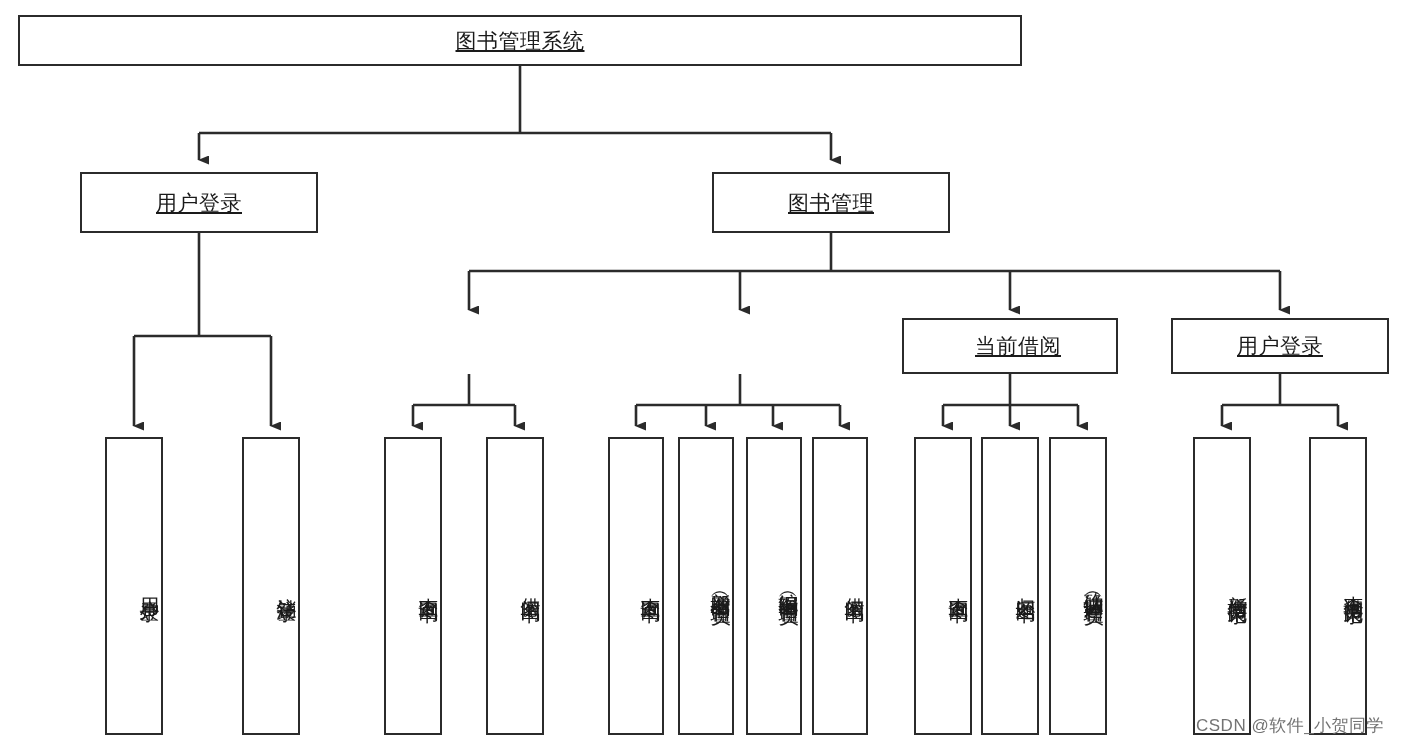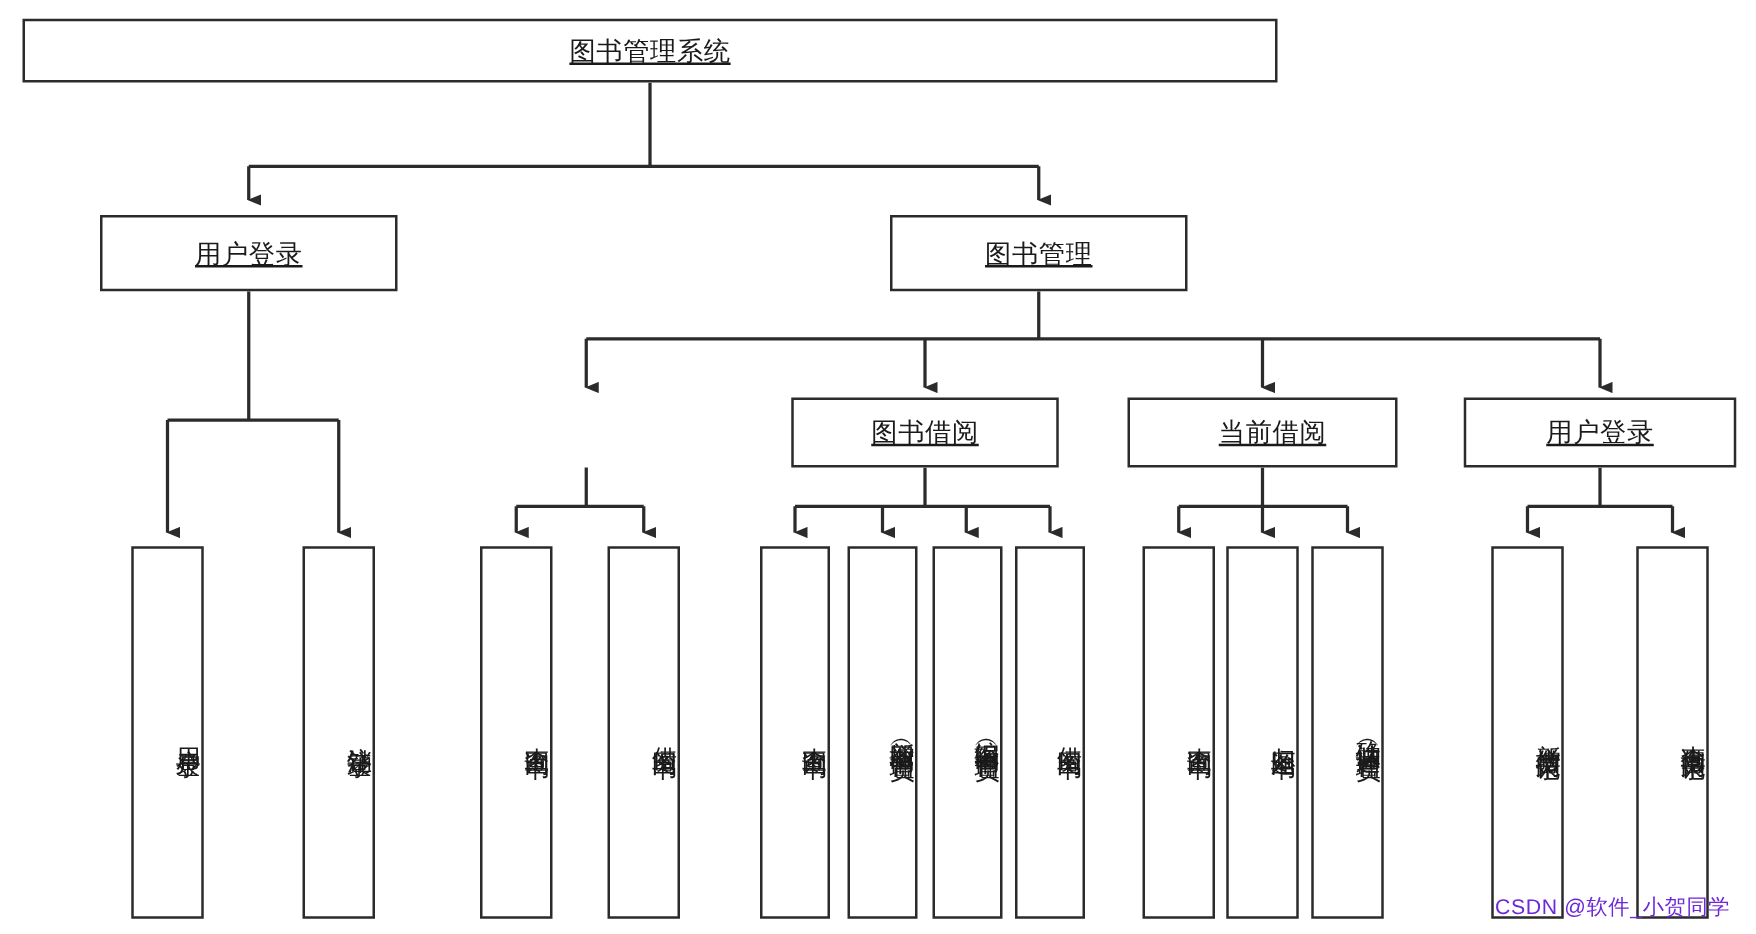--- a/index.html
+++ b/index.html
@@ -49,21 +49,21 @@
     align-items: flex-start;
     justify-content: center;
     line-height: 1.16;
     letter-spacing: 2px;
   }
   .node.vert.tall-text {
     align-items: flex-start;
   }
   .watermark {
     position: absolute;
-    color: #6d28d9;
+    color: #737373;
     font-size: 17px;
     white-space: nowrap;
     letter-spacing: 0.5px;
   }
 </style>
 </head>
 <body>
 
 <div id="canvas">
 
@@ -115,21 +115,20 @@
       <path d="M1222,405 L1222,426" marker-end="url(#arrow)"></path>
       <path d="M1338,405 L1338,426" marker-end="url(#arrow)"></path>
     </g>
   </svg>
 
   <div class="node horiz" style="left:18px; top:15px; width:1004px; height:51px;">图书管理系统</div>
 
   <div class="node horiz" style="left:80px; top:172px; width:238px; height:61px;">用户登录</div>
   <div class="node horiz" style="left:712px; top:172px; width:238px; height:61px;">图书管理</div>
 
-  <div class="node horiz" style="left:633px; top:318px; width:214px; height:56px;">图书借阅</div>
   <div class="node horiz" style="left:902px; top:318px; width:216px; height:56px;padding-left:16px;">当前借阅</div>
   <div class="node horiz" style="left:1171px; top:318px; width:218px; height:56px;">用户登录</div>
 
   <div class="node vert" style="left:105px; top:437px; width:58px; height:298px;">用户登录</div>
   <div class="node vert" style="left:242px; top:437px; width:58px; height:298px;">注销登录</div>
 
   <div class="node vert" style="left:384px; top:437px; width:58px; height:298px;">查询图书</div>
   <div class="node vert" style="left:486px; top:437px; width:58px; height:298px;">借阅图书</div>
 
   <div class="node vert" style="left:608px; top:437px; width:56px; height:298px;">查询图书</div>

